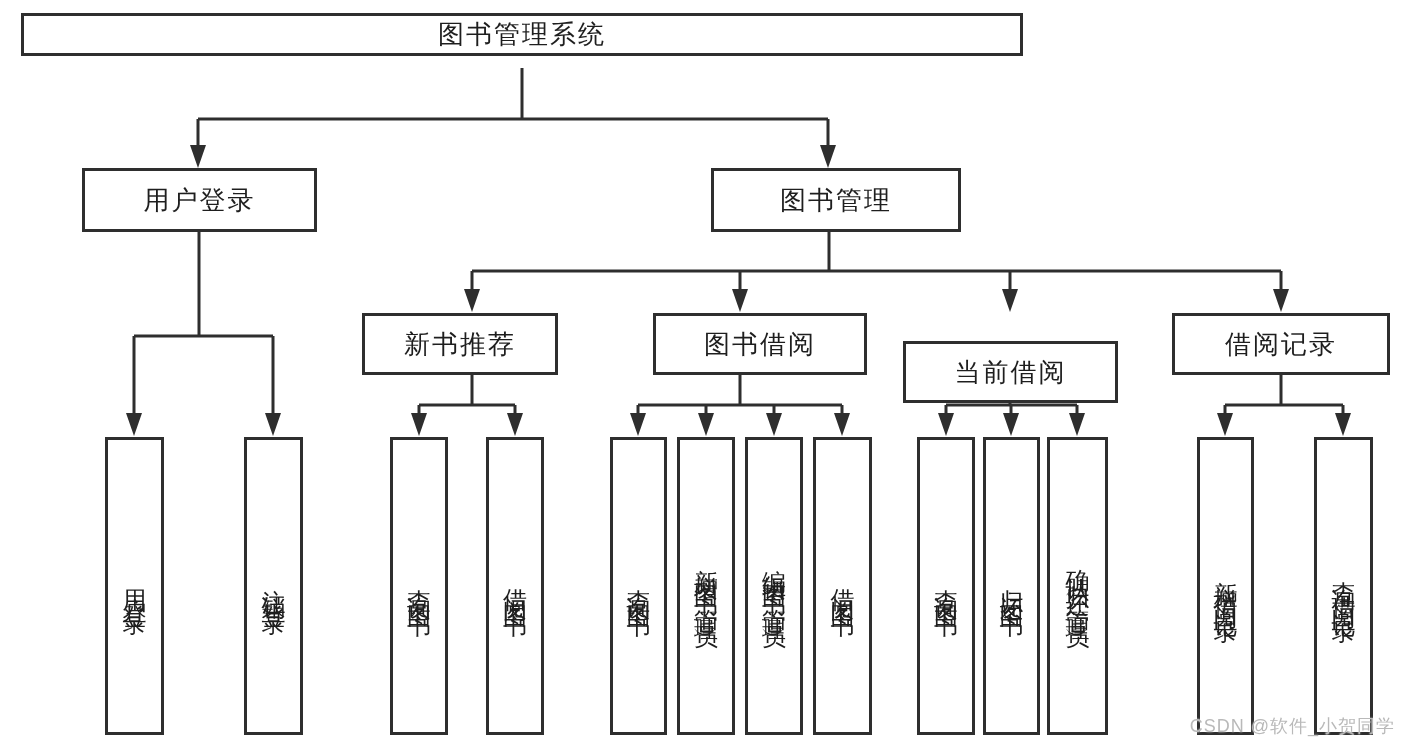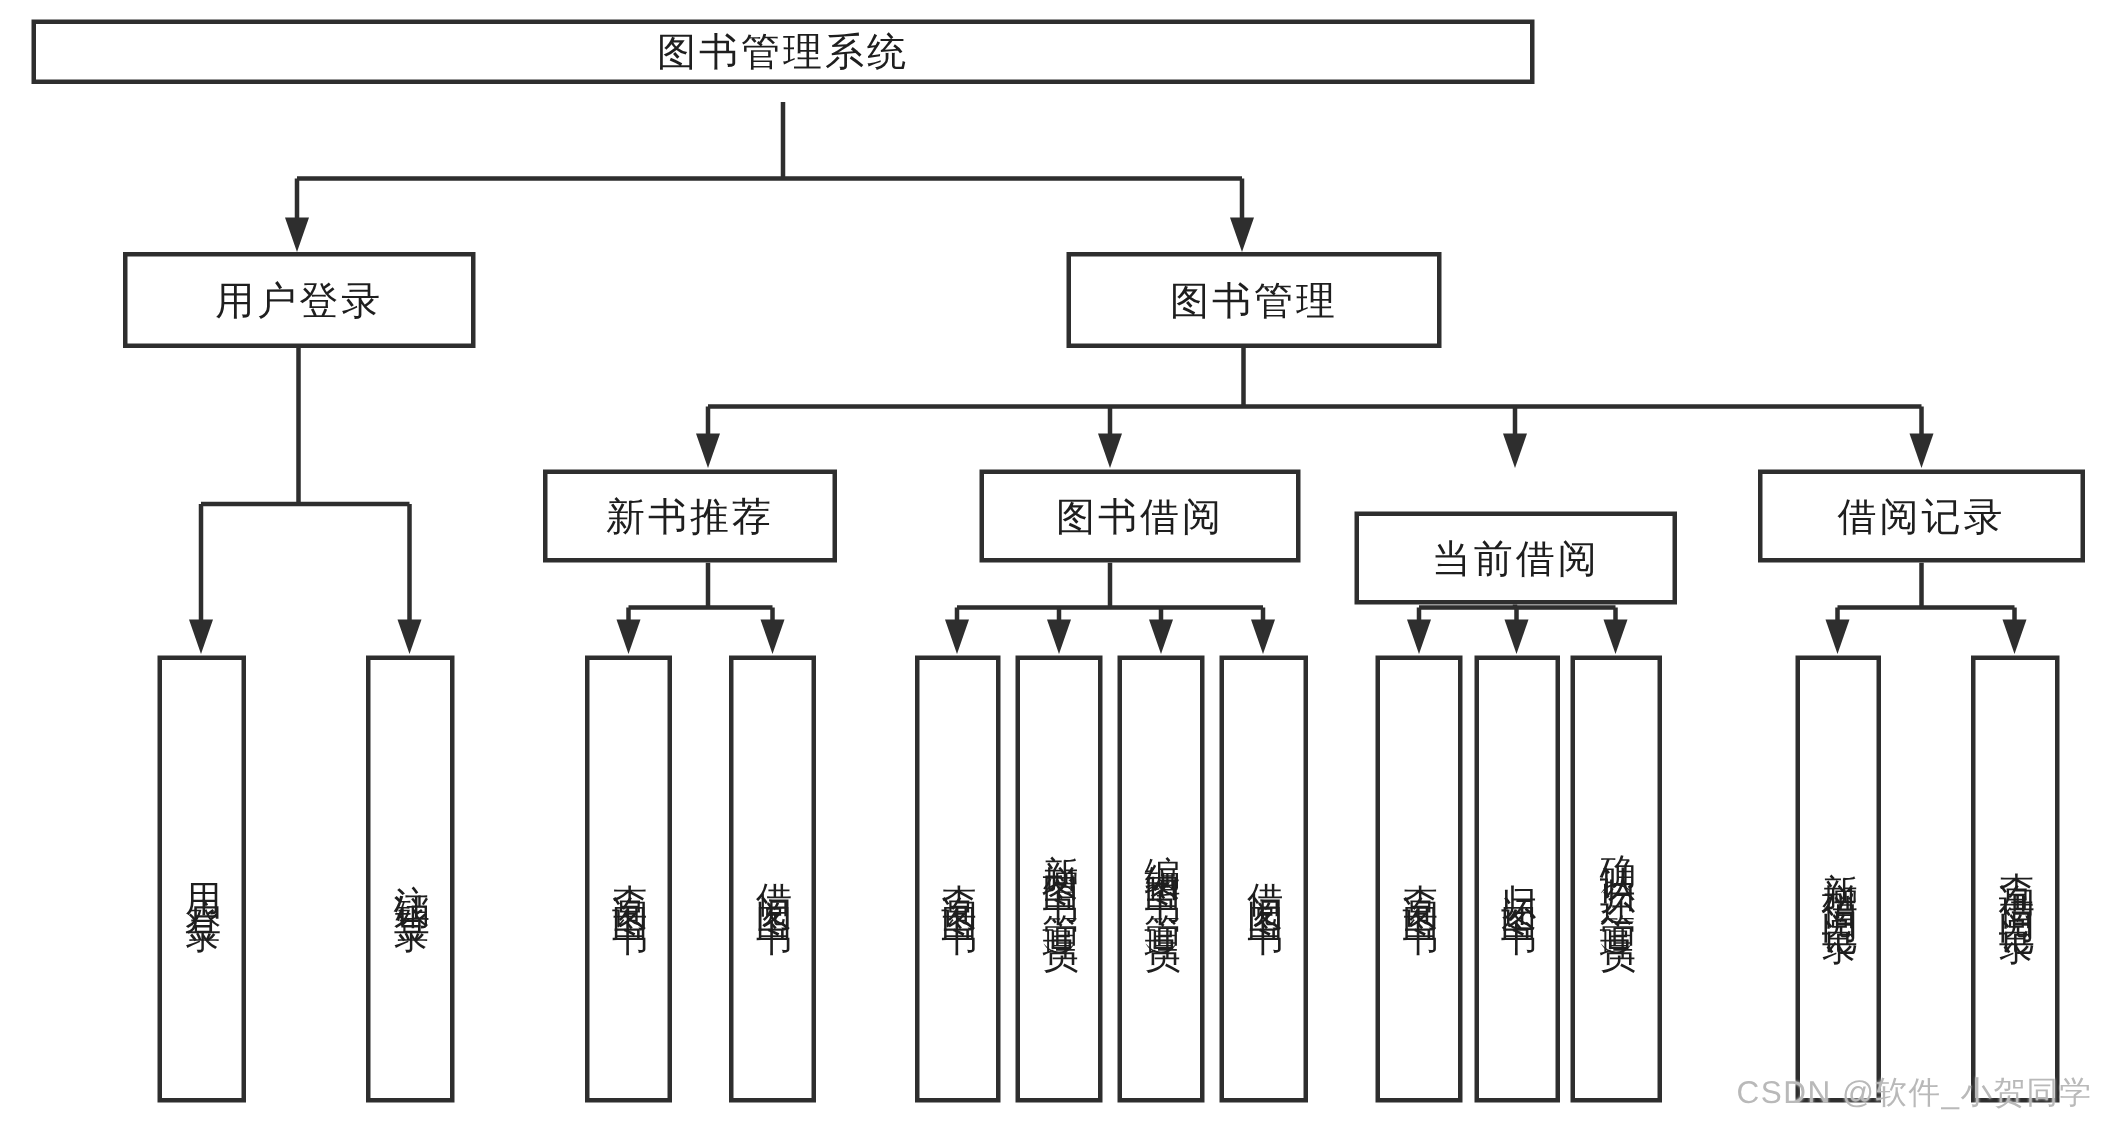--- a/index.html
+++ b/index.html
@@ -43,21 +43,21 @@
     font-size:24px;
     letter-spacing:8px;
     line-height:1;
     white-space:nowrap;
   }
   .watermark{
     position:absolute;
     top:714px;
     right:10px;
     z-index:2;
-    font-size:21px;
+    font-size:18px;
     color:var(--wm);
     letter-spacing:1px;
     white-space:nowrap;
     text-shadow:0 0 2px #ffffff;
   }
 </style>
 </head>
 <body>
 
 <div class="canvas">

